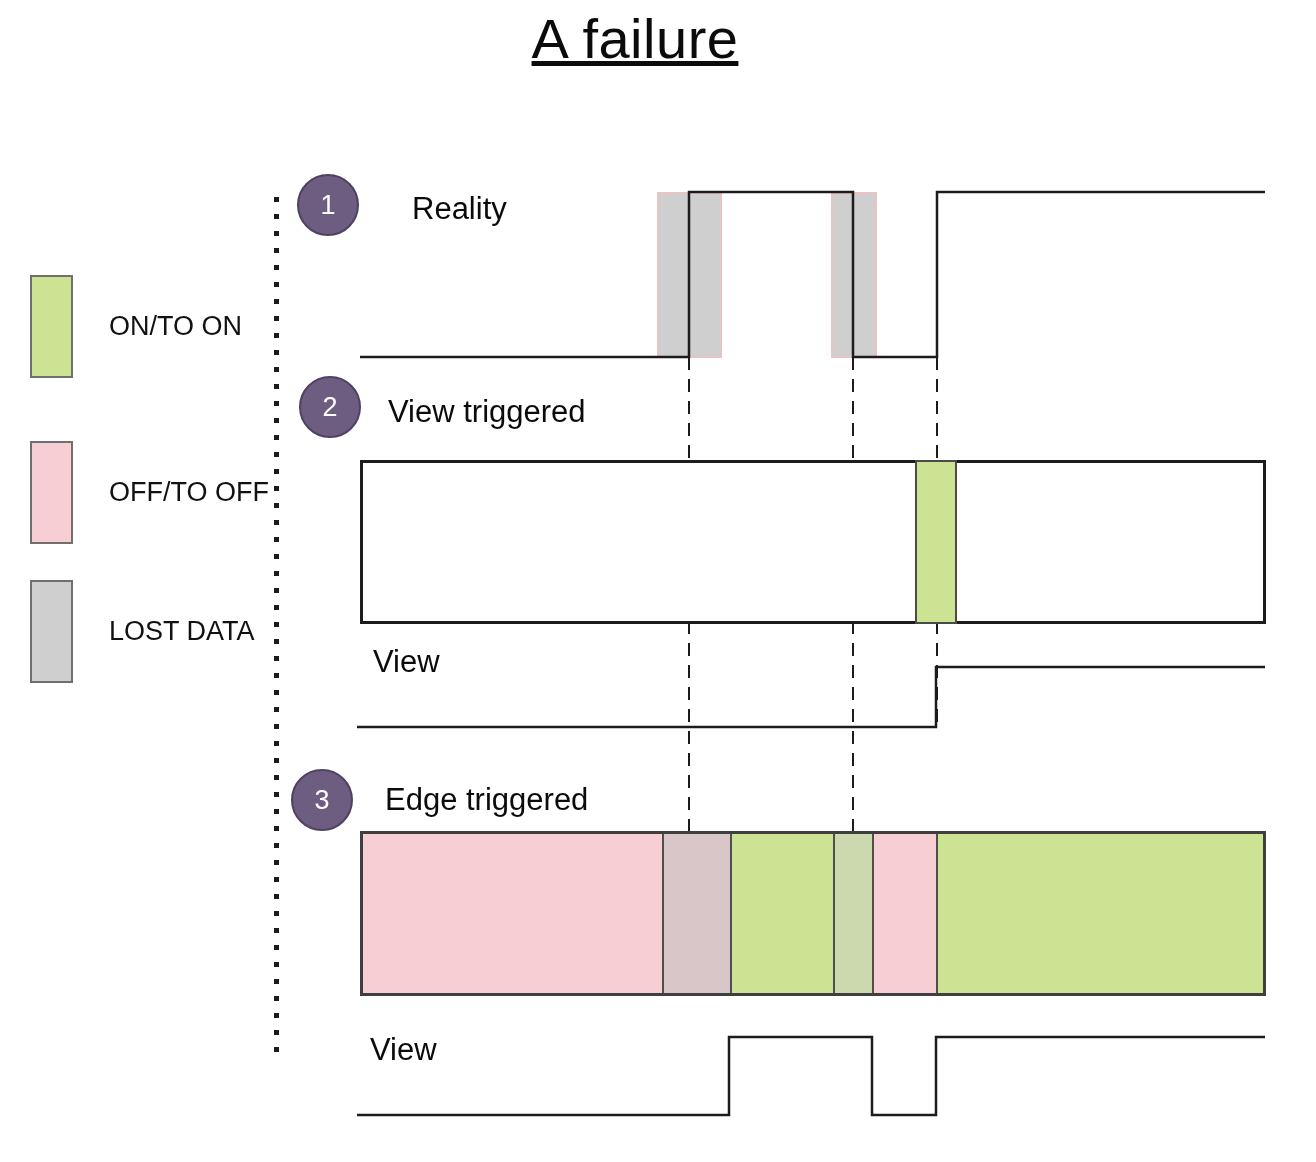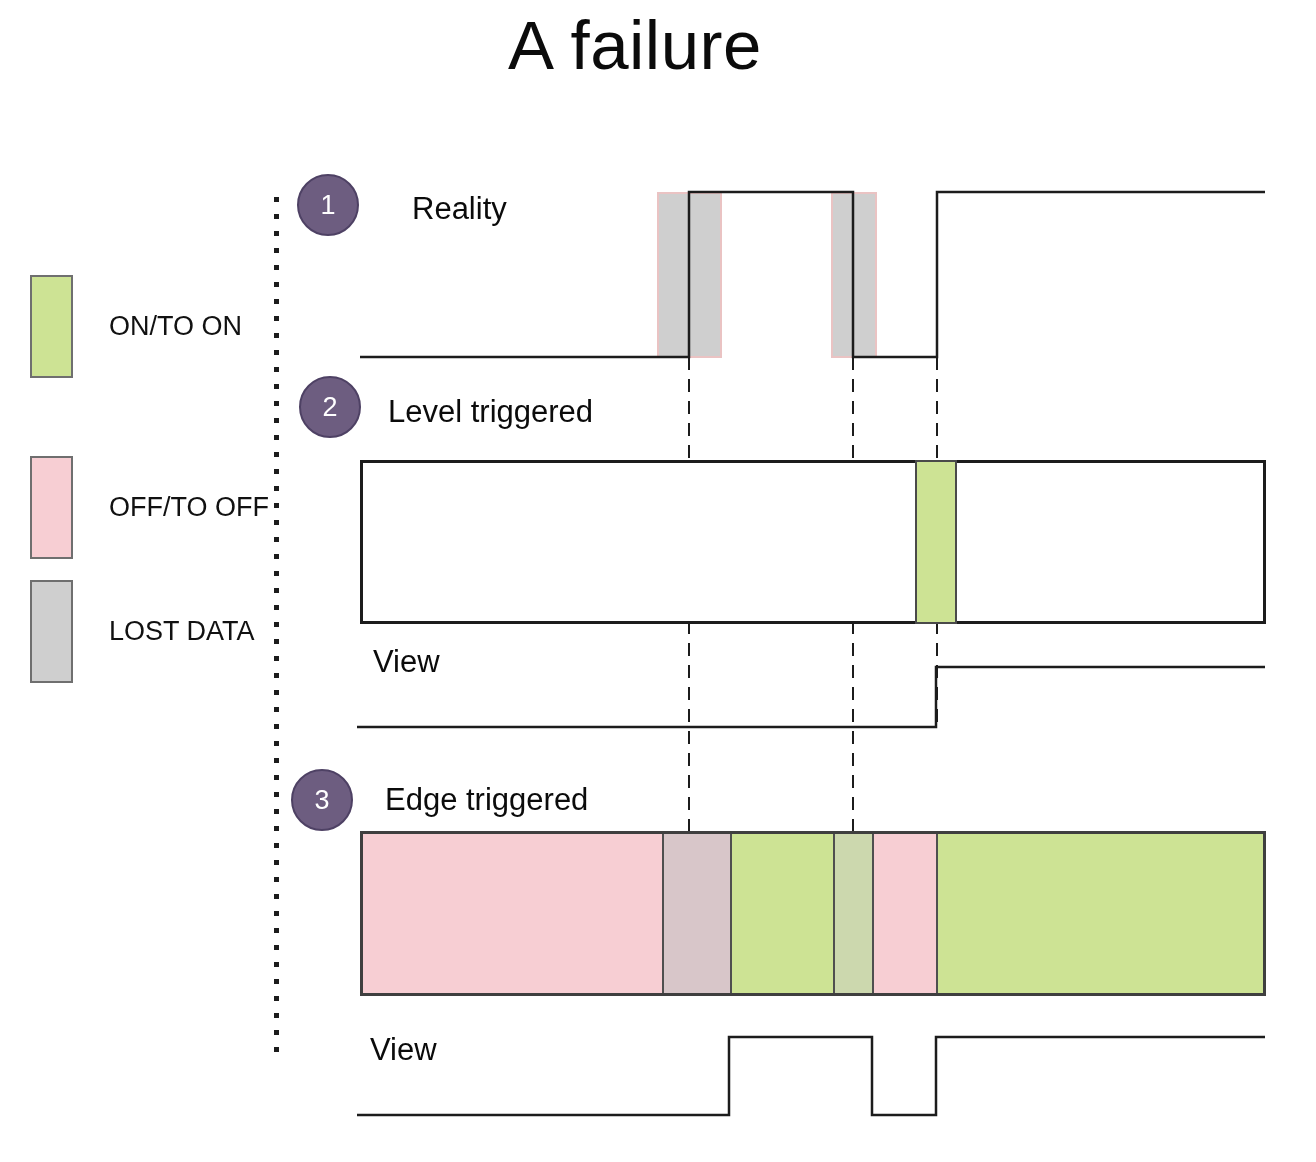--- a/index.html
+++ b/index.html
@@ -3,26 +3,26 @@
 <meta charset="utf-8">
 <style>
   html,body{margin:0;padding:0;background:#ffffff;}
   .canvas{
     position:relative;width:1316px;height:1162px;background:#ffffff;overflow:hidden;
     font-family:"Liberation Sans","DejaVu Sans",sans-serif;color:#111;
   }
   
   .title{
     position:absolute;left:0;top:6px;width:1270px;margin:0;
-    text-align:center;font-size:69px;font-weight:400;color:#0b0b0b;letter-spacing:0.5px;
+    text-align:center;font-size:56px;font-weight:400;color:#0b0b0b;letter-spacing:0.5px;text-decoration:underline;
   }
   
   .legend-item{position:absolute;left:30px;display:flex;align-items:center;gap:36px;}
   .legend-item.li-1{top:275px;}
-  .legend-item.li-2{top:456px;}
+  .legend-item.li-2{top:441px;}
   .legend-item.li-3{top:580px;}
   .swatch{width:43px;height:103px;border:2px solid #6f6f6f;box-sizing:border-box;}
   .legend-label{font-size:27px;white-space:nowrap;}
   
   .dotted-sep{
     position:absolute;left:274px;top:197px;width:5px;height:858px;
     background:repeating-linear-gradient(to bottom,#1c1c1c 0 5px,transparent 5px 17px);
   }
   
   .svg-dashed{position:absolute;left:0;top:0;z-index:1;pointer-events:none;}
@@ -103,21 +103,21 @@
     <span>1</span>
   </div>
   <span class="sec-label lbl-reality">Reality</span>
 
   <div class="lost-rect lost-1" style="background-color: rgb(207, 207, 207);"></div>
   <div class="lost-rect lost-2" style="background-color: rgb(207, 207, 207);"></div>
 
   <div class="badge b2" style="background-color: rgb(109, 93, 128);">
     <span>2</span>
   </div>
-  <span class="sec-label lbl-edge">Level triggered</span>
+  <span class="sec-label lbl-edge">View triggered</span>
 
   <div class="edge-box layer2"></div>
   <div class="edge-event" style="background-color: rgb(205, 227, 148);"></div>
 
   <span class="sec-label lbl-view2">View</span>
 
   <div class="badge b3" style="background-color: rgb(109, 93, 128);">
     <span>3</span>
   </div>
   <span class="sec-label lbl-level">Edge triggered</span>

